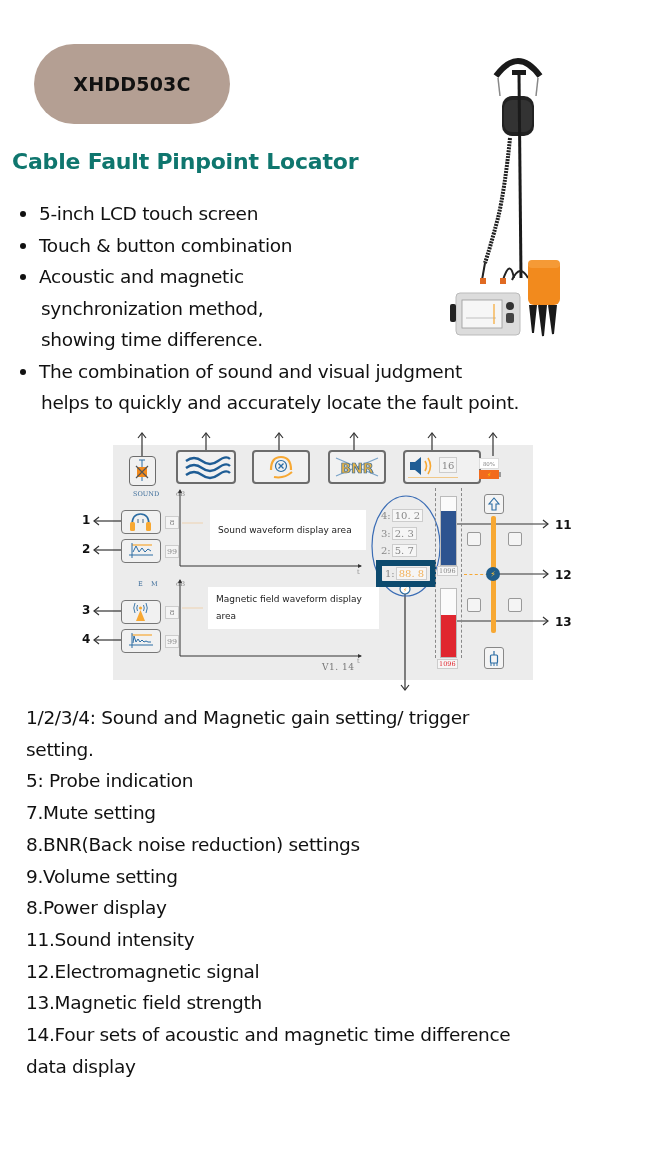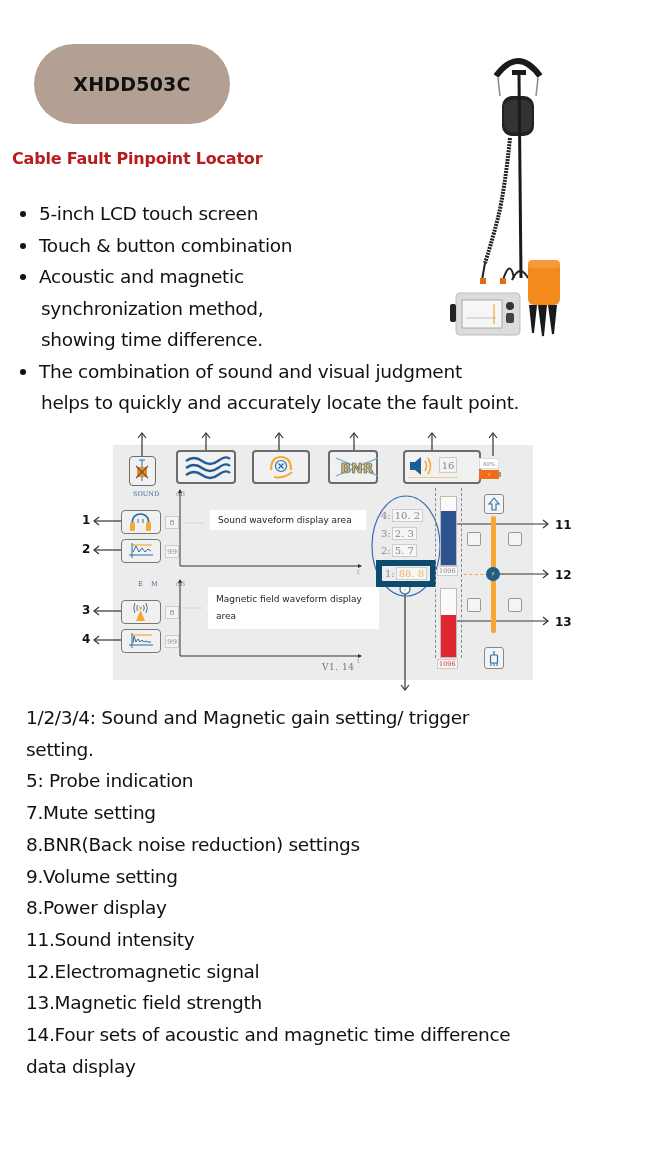--- a/index.html
+++ b/index.html
@@ -1,19 +1,19 @@
 <!DOCTYPE html>
 <html><head>
 <meta charset="utf-8">
 <style>
   html,body{margin:0;padding:0;background:#fff;}
   body{width:650px;height:1156px;position:relative;overflow:hidden;font-family:"DejaVu Sans","Liberation Sans",sans-serif;color:#111;}
   .abs{position:absolute;}
   #model-badge{left:34px;top:44px;width:196px;height:80px;border-radius:40px;background:#b49f93;display:flex;align-items:center;justify-content:center;font-family:"DejaVu Sans",sans-serif;font-weight:bold;font-size:19px;color:#111;letter-spacing:0.2px;}
-  #subtitle{left:12px;top:149px;font-family:"DejaVu Sans",sans-serif;font-weight:bold;font-size:16px;color:#b91c1c;letter-spacing:-0.2px;}
+  #subtitle{left:12px;top:149px;font-family:"DejaVu Sans",sans-serif;font-weight:bold;font-size:22px;color:#0f766e;letter-spacing:-0.2px;}
   .bullets{left:18px;top:198px;margin:0;padding:0;list-style:none;font-family:"DejaVu Sans",sans-serif;font-size:18.5px;line-height:31.5px;color:#111;letter-spacing:-0.3px;}
   .bullets li{position:relative;padding-left:21px;}
   .bullets li::before{content:"";position:absolute;left:2px;top:13px;width:6px;height:6px;border-radius:50%;background:#111;}
   .bullets .cont{display:block;padding-left:2px;}
   #product{left:440px;top:48px;width:150px;height:295px;}
   
   #diagram{left:78px;top:428px;width:520px;height:268px;}
   .panel{position:absolute;left:35px;top:17px;width:420px;height:235px;background:#ececec;}
   .callout{position:absolute;font-family:"DejaVu Sans",sans-serif;font-weight:bold;font-size:12px;color:#111;}
   .tbtn{position:absolute;border:2px solid #6c6c6c;border-radius:4px;background:#f1f1f1;box-sizing:border-box;}
@@ -145,21 +145,21 @@
     </svg>
   </div>
   <div class="tbtn" style="left:174px;top:22px;width:58px;height:34px">
     <svg width="54" height="30" viewBox="0 0 54 30">
       <path d="M17 18 Q17 5 27 5 Q37 5 37 18" fill="none" stroke="#f7a833" stroke-width="2.2"></path>
       <circle cx="27" cy="14" r="5.5" fill="none" stroke="#2b6ca3" stroke-width="1.2"></circle>
       <path d="M24.5 11.5 L29.5 16.5 M29.5 11.5 L24.5 16.5" stroke="#2b6ca3" stroke-width="1.3"></path>
       <path d="M20 25 Q30 27 38 20" fill="none" stroke="#f7a833" stroke-width="2"></path>
     </svg>
   </div>
-  <div class="tbtn" style="left:250px;top:22px;width:50px;height:34px">
+  <div class="tbtn" style="left:250px;top:22px;width:58px;height:34px">
     <svg width="54" height="30" viewBox="0 0 54 30">
       <path d="M6 6 L48 24 M6 24 L48 6" stroke="#7aa3c8" stroke-width="1.3"></path>
       <text x="27" y="20.5" text-anchor="middle" font-family="DejaVu Sans, sans-serif" font-weight="bold" font-size="14" fill="#e2b24a" stroke="#3b6a93" stroke-width="0.7">BNR</text>
     </svg>
   </div>
   <div class="tbtn" style="left:325px;top:22px;width:78px;height:34px;border-bottom-color:#6c6c6c">
     <svg class="abs" style="left:3px;top:3px" width="30" height="22" viewBox="0 0 30 22">
       <path d="M2 7 L7 7 L13 2 L13 20 L7 15 L2 15 Z" fill="#1f5d95"></path>
       <path d="M17 6 Q20 11 17 16 M20 3 Q25 11 20 19" fill="none" stroke="#f7a833" stroke-width="1.6"></path>
     </svg>
@@ -193,21 +193,21 @@
     </svg>
   </div>
   <div class="smallbox" style="left:87px;top:117px">99</div>
   <svg class="abs" style="left:100px;top:60px" width="185" height="80" viewBox="0 0 185 80">
     <line x1="2" y1="2" x2="2" y2="78" stroke="#333" stroke-width="1"></line>
     <line x1="2" y1="78" x2="183" y2="78" stroke="#333" stroke-width="1"></line>
     <path d="M0 5 L2 1 L4 5" fill="#333"></path>
     <path d="M180 76 L184 78 L180 80" fill="#333"></path>
     <line x1="4" y1="35" x2="25" y2="35" stroke="#f2c58a" stroke-width="0.6"></line>
   </svg>
-  <div class="area-label" style="left:132px;top:82px;width:156px;height:20px">Sound waveform display area</div>
+  <div class="area-label" style="left:132px;top:82px;width:156px;height:40px">Sound waveform display area</div>
   <div class="lbl" style="left:279px;top:140px">t</div>
 
   <div class="lbl" style="left:60px;top:152px;color:#3d6d9a">E</div>
   <div class="lbl" style="left:73px;top:152px;color:#3d6d9a">M</div>
   <div class="lbl" style="left:98px;top:152px">dB</div>
   <div class="sbtn" style="left:43px;top:172px;width:40px;height:24px">
     <svg width="37" height="21" viewBox="0 0 37 21">
       <path d="M18.5 9 L14 20 L23 20 Z" fill="#f7a833"></path>
       <circle cx="18.5" cy="7" r="1.6" fill="#f7a833"></circle>
       <path d="M15.5 4 Q14 7 15.5 10 M21.5 4 Q23 7 21.5 10 M13 2 Q10.5 7 13 12 M24 2 Q26.5 7 24 12" fill="none" stroke="#2b6ca3" stroke-width="0.9"></path>

